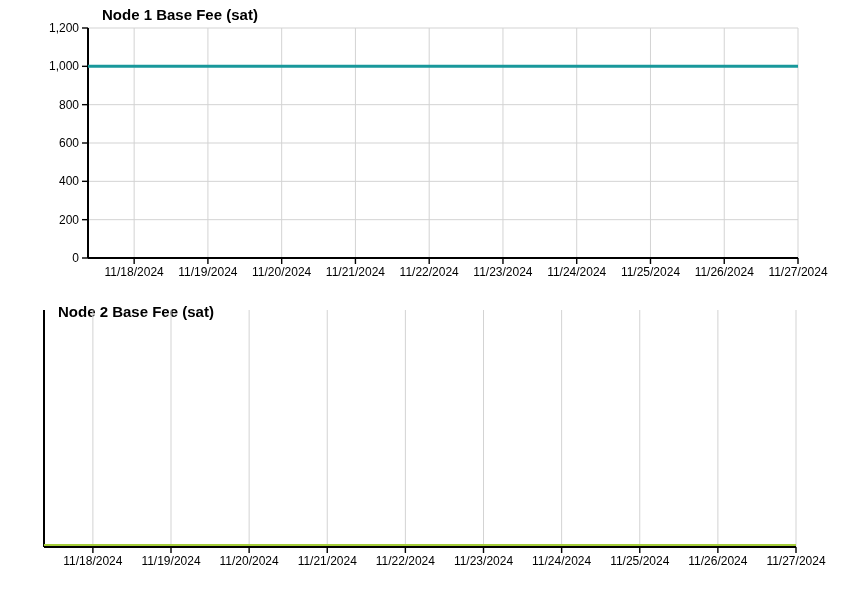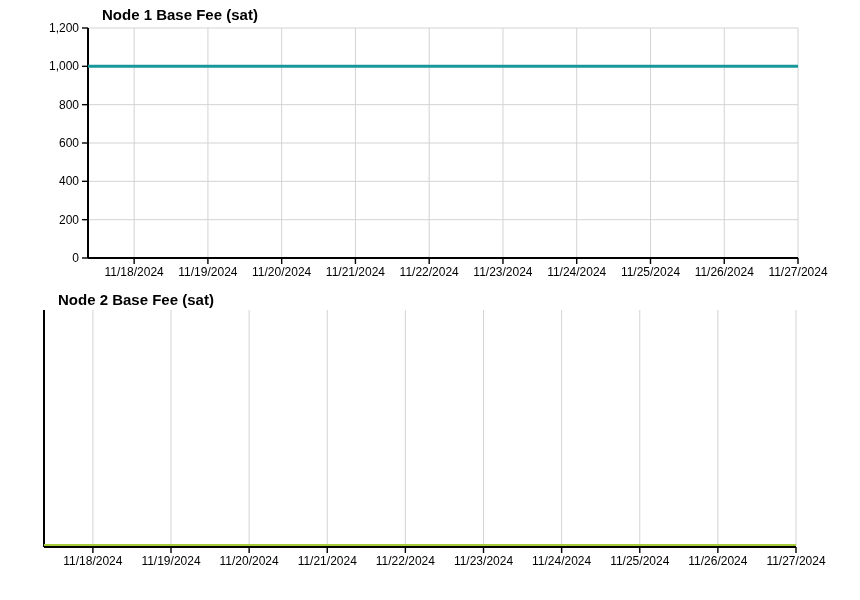--- a/index.html
+++ b/index.html
@@ -7,21 +7,21 @@
     position:relative;width:860px;height:600px;background:#ffffff;overflow:hidden;
     font-family:"Liberation Sans",sans-serif;
   }
   .chart{position:absolute;left:0;width:860px;margin:0;padding:16px;}
   .chart-node1{top:0;height:285px;}
   .chart-node2{top:285px;height:315px;}
   .chart-title{
     position:absolute;font-weight:bold;font-size:15px;color:#000;white-space:nowrap;
   }
   .chart-node1 .chart-title{left:102px;top:6px;}
-  .chart-node2 .chart-title{left:58px;top:6px;}
+  .chart-node2 .chart-title{left:58px;top:18px;}
   svg{position:absolute;left:0;top:0;display:block;}
   svg text{font-family:"Liberation Sans",sans-serif;font-size:12px;fill:#000;}
 </style>
 </head>
 <body>
 
 <div class="page">
 
   <figure class="chart chart-node1">
     <div class="chart-title">Node 1 Base Fee (sat)</div>

